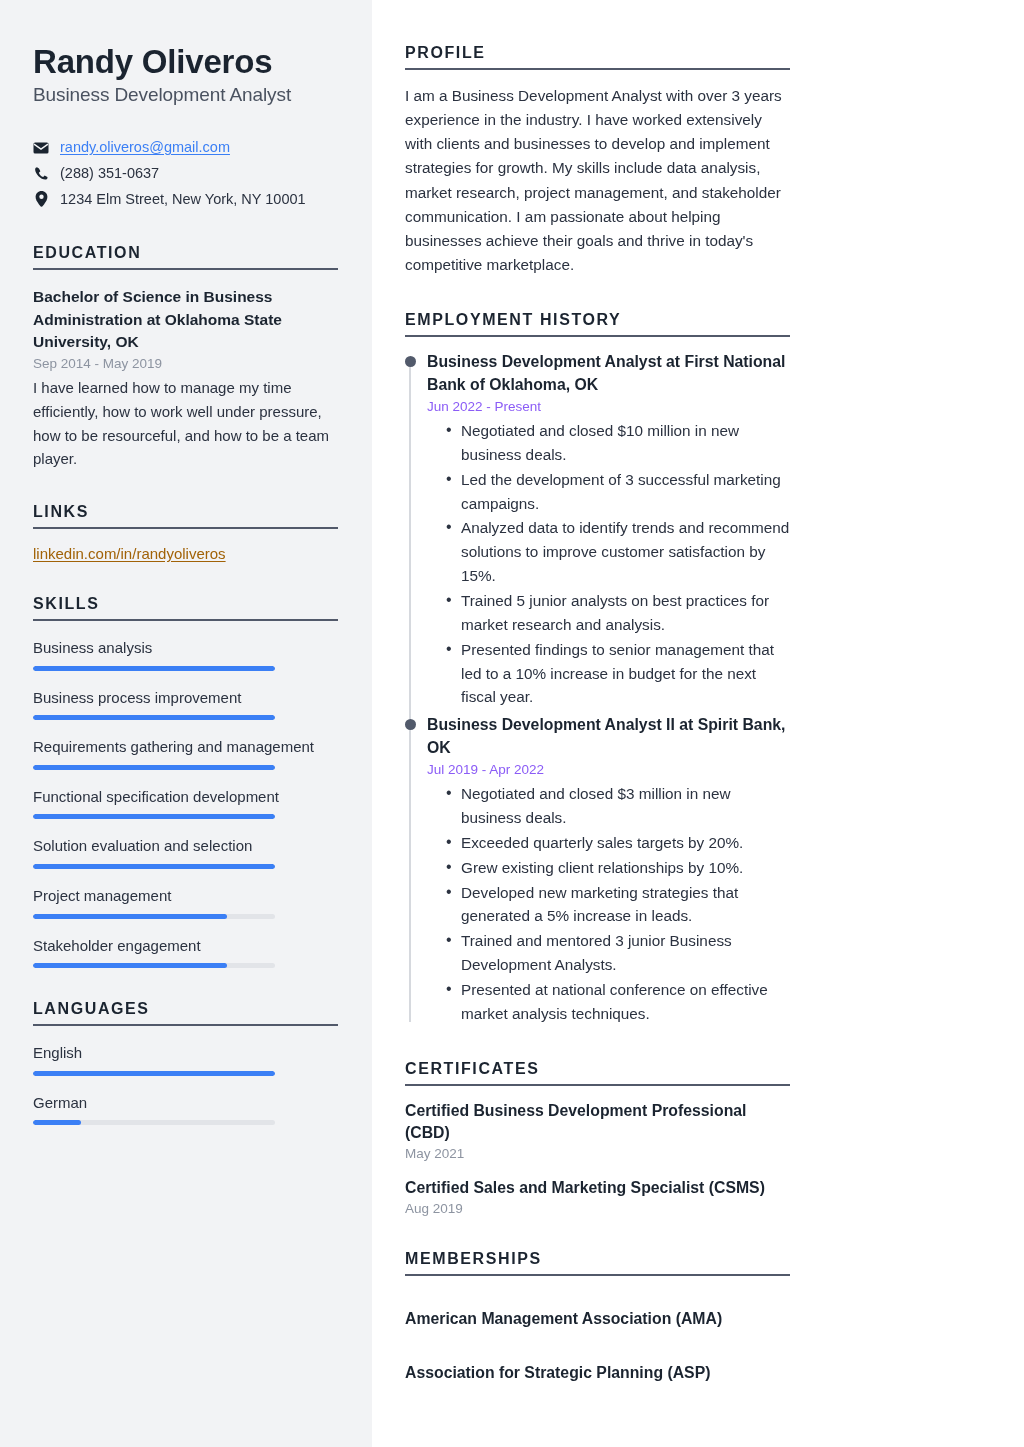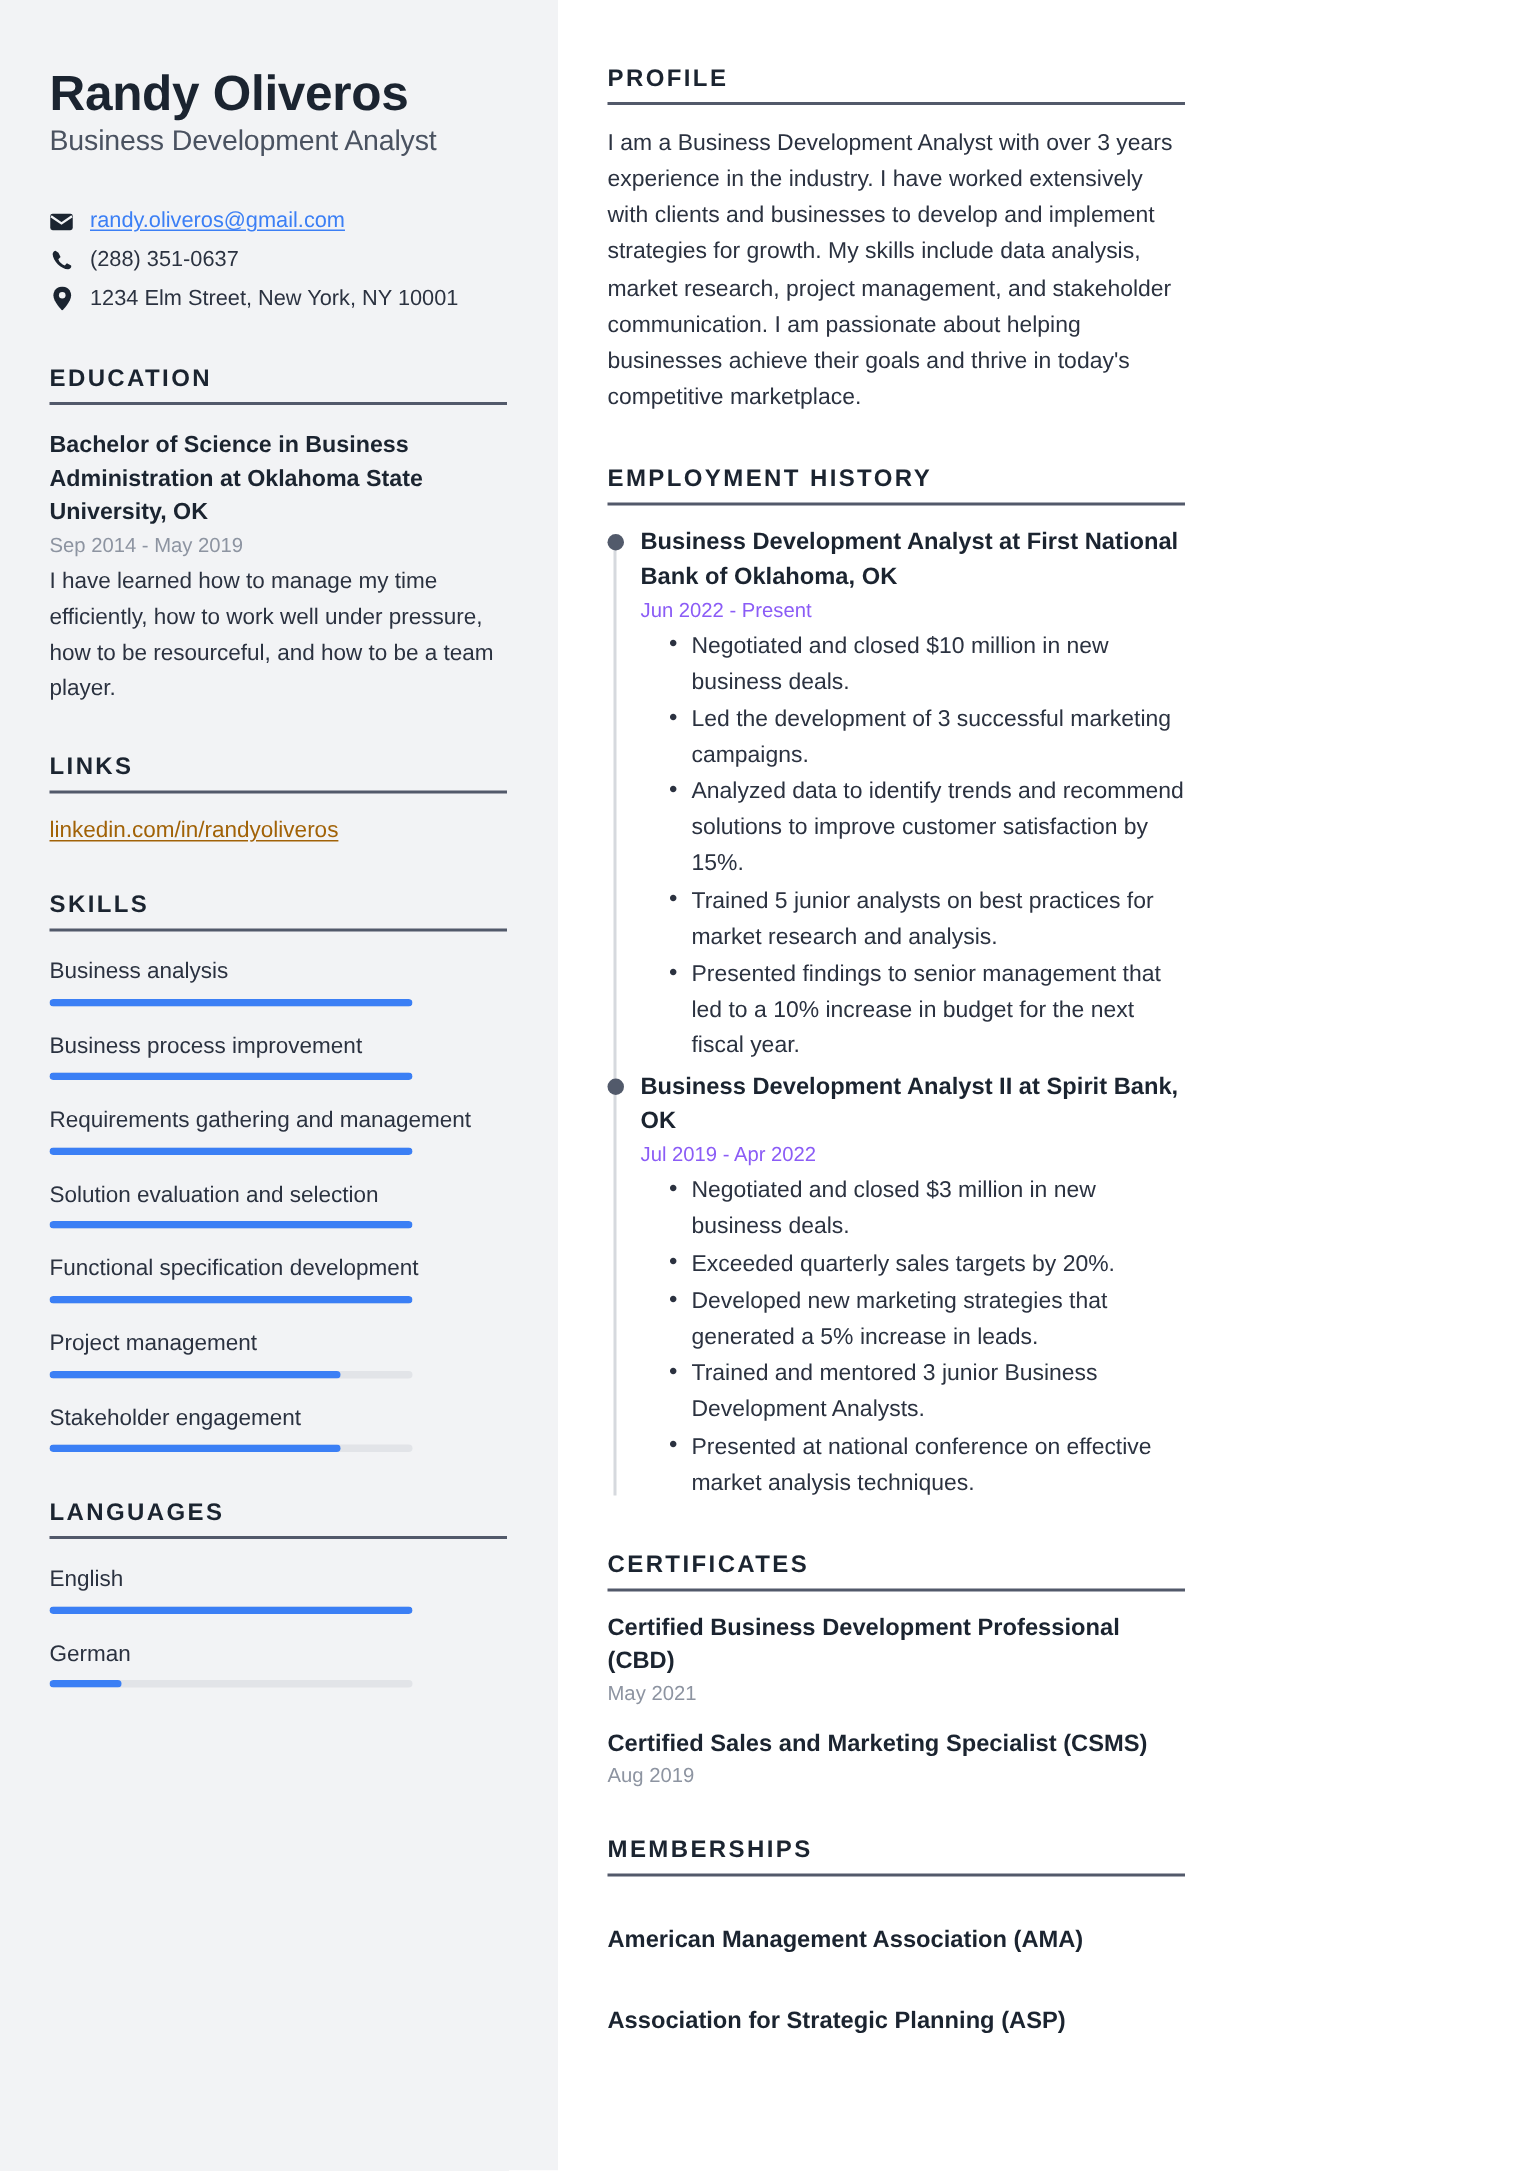--- a/index.html
+++ b/index.html
@@ -321,27 +321,27 @@
               <div class="bar-fill" style="width: 100%;"></div>
             </div>
           </li>
           <li class="rated-item">
             <div class="rated-label">Requirements gathering and management</div>
             <div class="bar-track">
               <div class="bar-fill" style="width: 100%;"></div>
             </div>
           </li>
           <li class="rated-item">
+            <div class="rated-label">Functional specification development</div>
+            <div class="bar-track">
+              <div class="bar-fill" style="width: 100%;"></div>
+            </div>
+          </li>
+          <li class="rated-item">
             <div class="rated-label">Solution evaluation and selection</div>
-            <div class="bar-track">
-              <div class="bar-fill" style="width: 100%;"></div>
-            </div>
-          </li>
-          <li class="rated-item">
-            <div class="rated-label">Functional specification development</div>
             <div class="bar-track">
               <div class="bar-fill" style="width: 100%;"></div>
             </div>
           </li>
           <li class="rated-item">
             <div class="rated-label">Project management</div>
             <div class="bar-track">
               <div class="bar-fill" style="width: 80%;"></div>
             </div>
           </li>
@@ -399,20 +399,21 @@
               <li>Presented findings to senior management that led to a 10% increase in budget for the next fiscal year.</li>
             </ul>
           </li>
           <li class="tl-item">
             <span class="tl-dot"></span>
             <div class="job-title-line">Business Development Analyst II at Spirit Bank, OK</div>
             <div class="job-dates">Jul 2019 - Apr 2022</div>
             <ul class="job-bullets">
               <li>Negotiated and closed $3 million in new business deals.</li>
               <li>Exceeded quarterly sales targets by 20%.</li>
+              <li>Grew existing client relationships by 10%.</li>
               <li>Developed new marketing strategies that generated a 5% increase in leads.</li>
               <li>Trained and mentored 3 junior Business Development Analysts.</li>
               <li>Presented at national conference on effective market analysis techniques.</li>
             </ul>
           </li>
         </ul>
     </section>
 
     <section class="mn-section">
       <h2 class="section-head">CERTIFICATES</h2>

